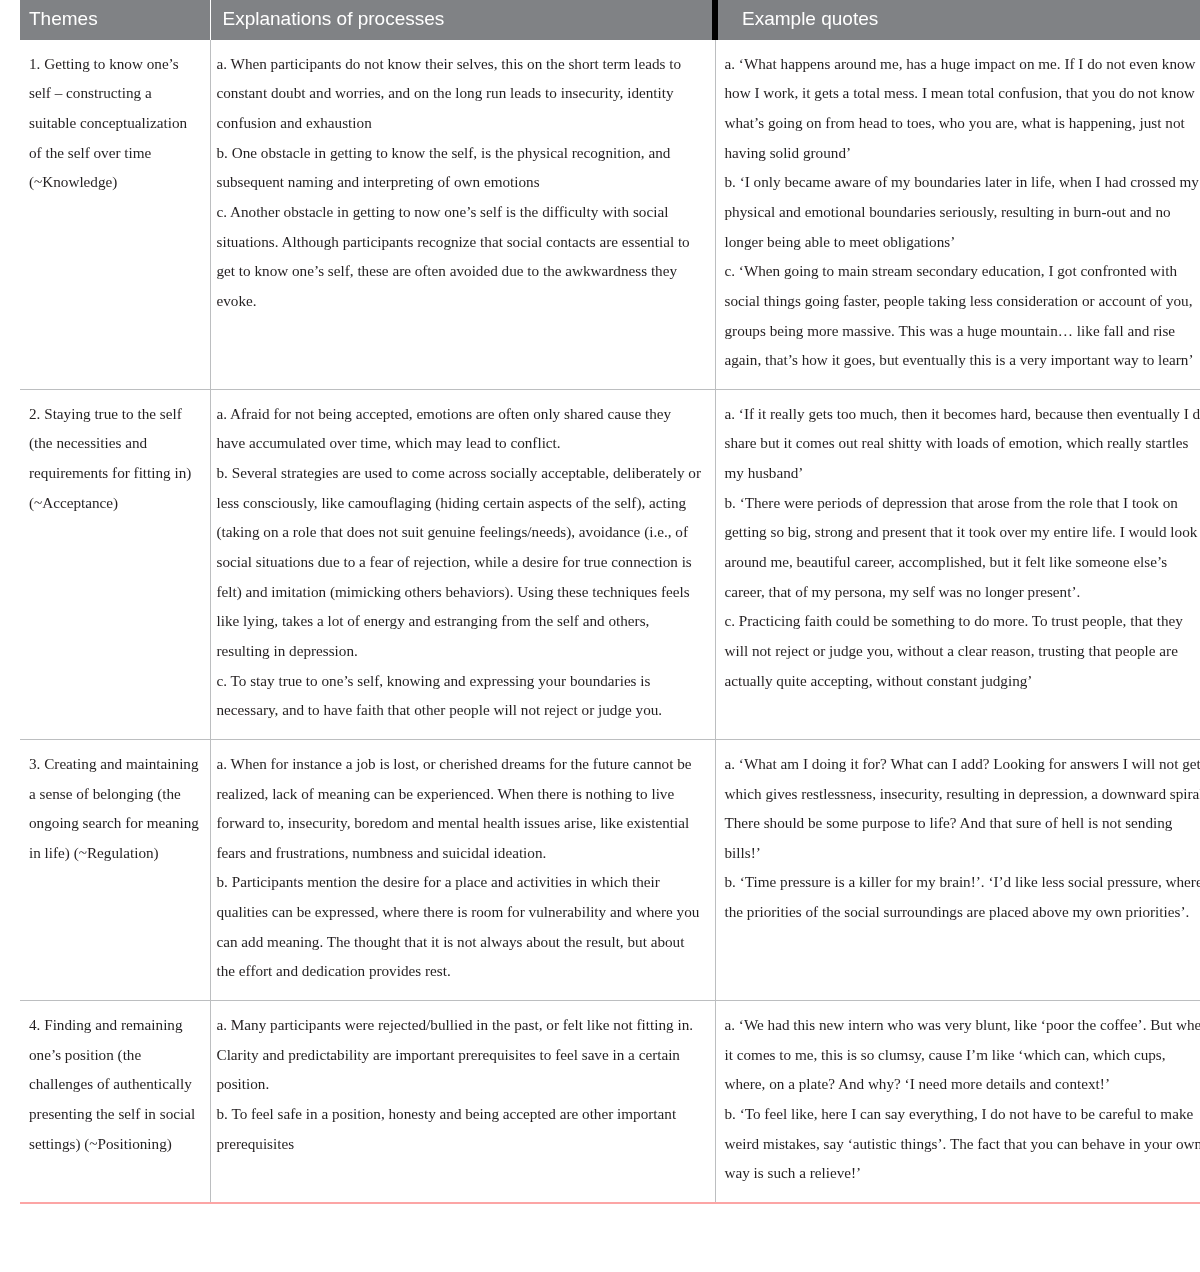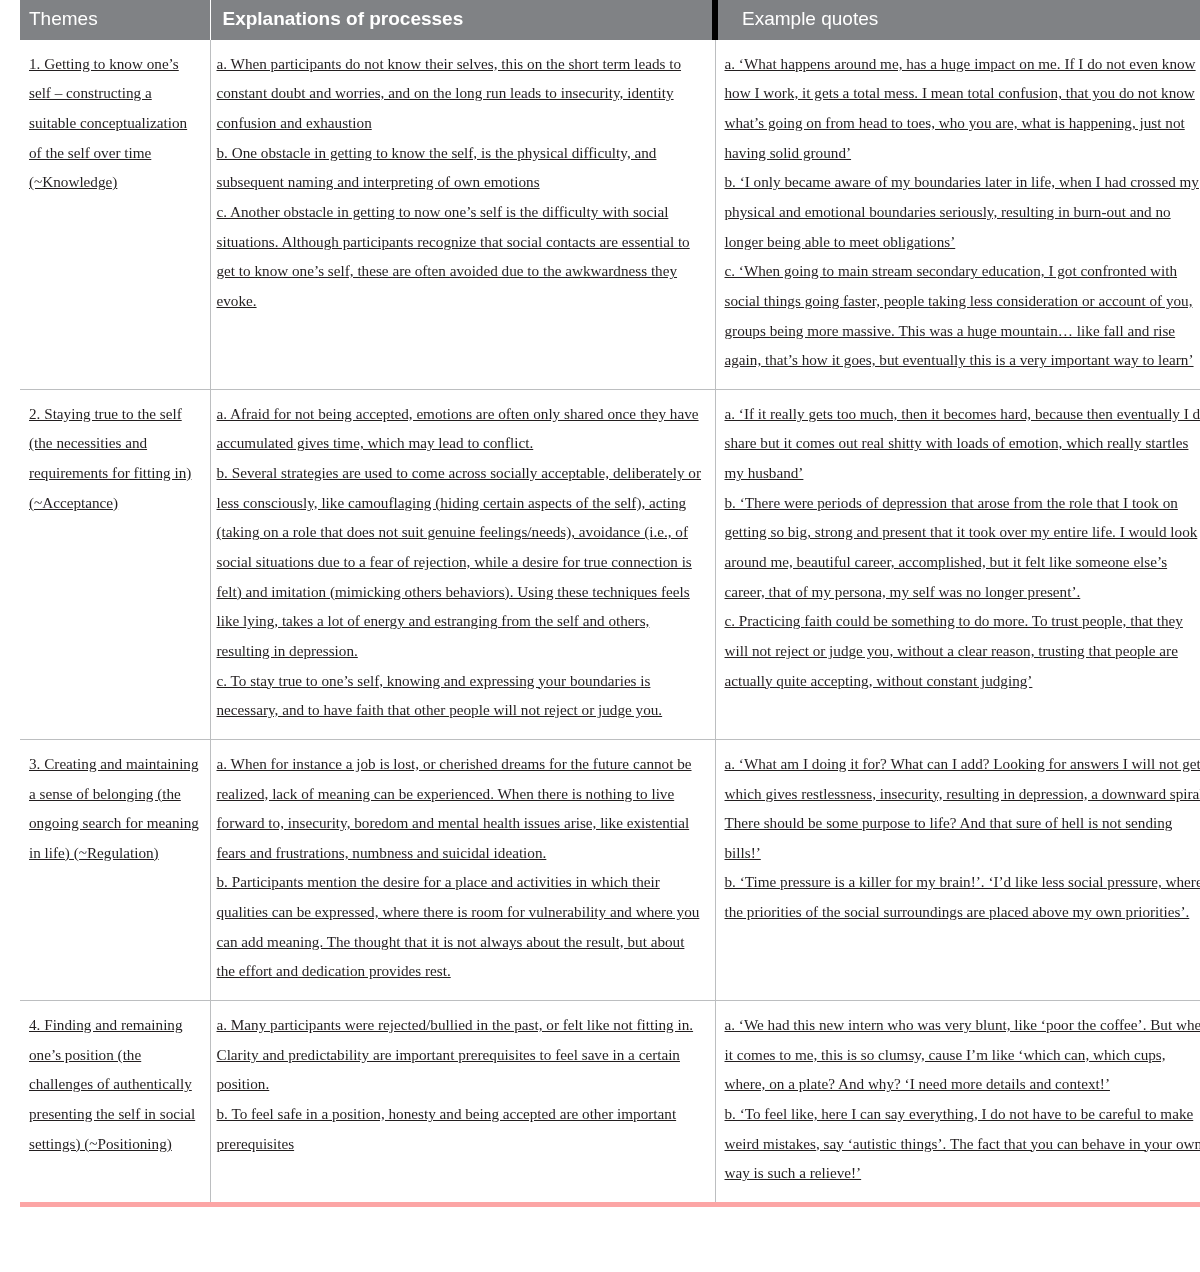--- a/index.html
+++ b/index.html
@@ -36,39 +36,39 @@
     font-size: 19px;
     line-height: 1.2;
     text-align: left;
     padding: 8px 10px 9px 10px;
     vertical-align: middle;
     border: none;
     height: 32px;
     box-sizing: border-box;
   }
   thead th.h1 { padding-left: 9px; }
-  thead th.h2 { padding-left: 12px; border-left: 1px solid #ffffff; font-weight: bold; }
+  thead th.h2 { padding-left: 12px; border-left: 1px solid #ffffff; }
   thead th.h3 { padding-left: 24px; border-left: 6px solid #000000; }
 
   tbody td {
     vertical-align: top;
     font-size: 15.2px;
     line-height: 1.95;
     padding: 9px 12px 14px 9px;
     border-bottom: 1px solid #bcbec0;
     border-right: 1px solid #bcbec0;
     box-sizing: border-box;
   }
   tbody td.col1 { padding-left: 9px; padding-right: 8px; }
   tbody td.col2 { padding-left: 6px; padding-right: 12px; }
   tbody td.col3 { padding-right: 10px; border-right: none; }
 
-  tbody tr:last-child td { border-bottom: 5px solid #fca5a5; }
+  tbody tr:last-child td { border-bottom: 2px solid #fca5a5; }
 
-  .para { margin: 0; text-decoration: underline; }
+  .para { margin: 0; }
   .para + .para { margin-top: 0; }
 </style>
 </head>
 <body>
 
 <div class="table-wrap">
   <table class="themes-table">
     <colgroup>
       <col class="c1">
       <col class="c2">
@@ -81,35 +81,35 @@
         <th class="h3">Example quotes</th>
       </tr>
     </thead>
     <tbody>
       <tr>
         <td class="col1">
           <p class="para">1. Getting to know one’s self – constructing a suitable conceptualization of the self over time (~Knowledge)</p>
         </td>
         <td class="col2">
           <p class="para">a. When participants do not know their selves, this on the short term leads to constant doubt and worries, and on the long run leads to insecurity, identity confusion and exhaustion</p>
-          <p class="para">b. One obstacle in getting to know the self, is the physical difficulty, and subsequent naming and interpreting of own emotions</p>
+          <p class="para">b. One obstacle in getting to know the self, is the physical recognition, and subsequent naming and interpreting of own emotions</p>
           <p class="para">c. Another obstacle in getting to now one’s self is the difficulty with social situations. Although participants recognize that social contacts are essential to get to know one’s self, these are often avoided due to the awkwardness they evoke.</p>
         </td>
         <td class="col3">
           <p class="para">a. ‘What happens around me, has a huge impact on me. If I do not even know how I work, it gets a total mess. I mean total confusion, that you do not know what’s going on from head to toes, who you are, what is happening, just not having solid ground’</p>
           <p class="para">b. ‘I only became aware of my boundaries later in life, when I had crossed my physical and emotional boundaries seriously, resulting in burn-out and no longer being able to meet obligations’</p>
           <p class="para">c. ‘When going to main stream secondary education, I got confronted with social things going faster, people taking less consideration or account of you, groups being more massive. This was a huge mountain… like fall and rise again, that’s how it goes, but eventually this is a very important way to learn’</p>
         </td>
       </tr>
       <tr>
         <td class="col1">
           <p class="para">2. Staying true to the self (the necessities and requirements for fitting in) (~Acceptance)</p>
         </td>
         <td class="col2">
-          <p class="para">a. Afraid for not being accepted, emotions are often only shared once they have accumulated gives time, which may lead to conflict.</p>
+          <p class="para">a. Afraid for not being accepted, emotions are often only shared cause they have accumulated over time, which may lead to conflict.</p>
           <p class="para">b. Several strategies are used to come across socially acceptable, deliberately or less consciously, like camouflaging (hiding certain aspects of the self), acting (taking on a role that does not suit genuine feelings/needs), avoidance (i.e., of social situations due to a fear of rejection, while a desire for true connection is felt) and imitation (mimicking others behaviors). Using these techniques feels like lying, takes a lot of energy and estranging from the self and others, resulting in depression.</p>
           <p class="para">c. To stay true to one’s self, knowing and expressing your boundaries is necessary, and to have faith that other people will not reject or judge you.</p>
         </td>
         <td class="col3">
           <p class="para">a. ‘If it really gets too much, then it becomes hard, because then eventually I do share but it comes out real shitty with loads of emotion, which really startles my husband’</p>
           <p class="para">b. ‘There were periods of depression that arose from the role that I took on getting so big, strong and present that it took over my entire life. I would look around me, beautiful career, accomplished, but it felt like someone else’s career, that of my persona, my self was no longer present’.</p>
           <p class="para">c. Practicing faith could be something to do more. To trust people, that they will not reject or judge you, without a clear reason, trusting that people are actually quite accepting, without constant judging’</p>
         </td>
       </tr>
       <tr>

